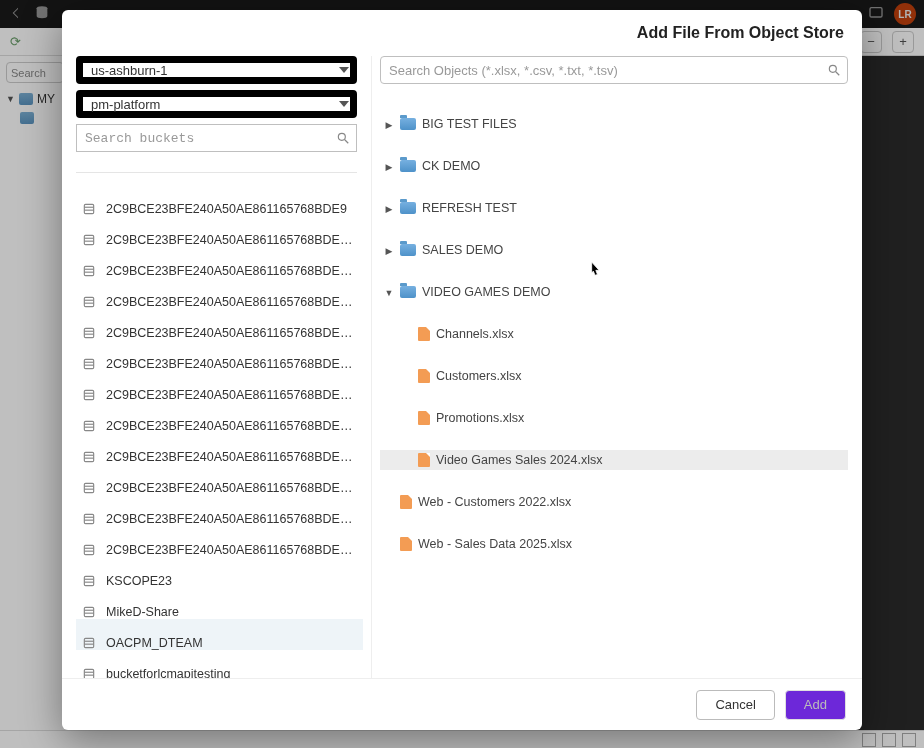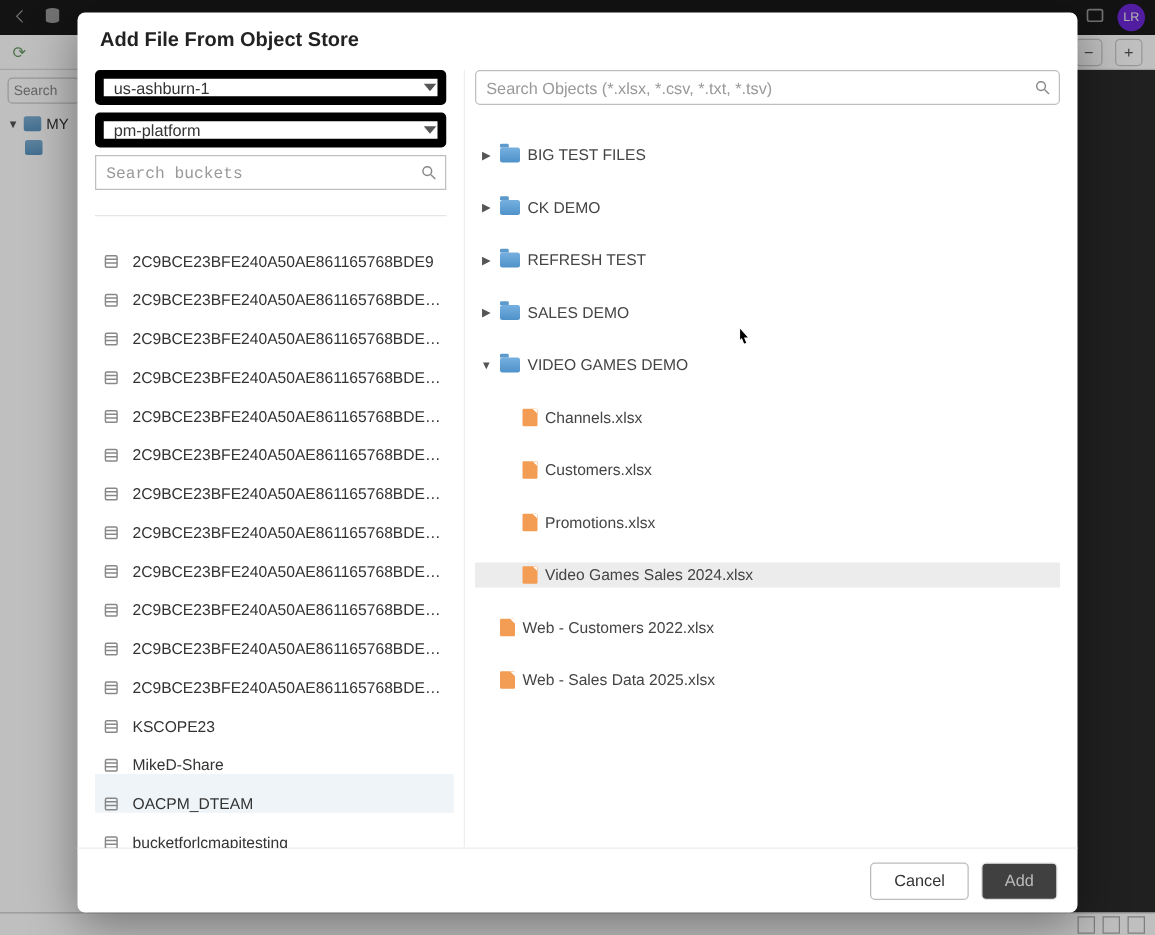--- a/index.html
+++ b/index.html
@@ -18,22 +18,22 @@
   background: #1a1a1a;
   display: flex;
   align-items: center;
   padding: 0 8px;
   gap: 10px;
   color: #aaa;
 }
 .bg-toolbar .spacer { flex: 1; }
 .bg-toolbar .avatar {
   width: 22px; height: 22px; border-radius: 50%;
-  background: #6d28d9; color: #eee; display:flex; align-items:center; justify-content:center;
-  font-size: 10px; font-weight:400;text-align:right;
+  background: #c2410c; color: #eee; display:flex; align-items:center; justify-content:center;
+  font-size: 10px; font-weight:700;text-align:right;
 }
 .bg-toolbar svg { width:16px; height:16px; fill:#999; }
 .bg-sub {
   height: 28px; background:#fff; display:flex; align-items:center;
   padding: 0 10px; border-bottom:1px solid #ddd; gap:10px;
 }
 .bg-sub .spacer { flex:1; }
 .bg-sub .tabbtn {
   width:22px; height:22px; border:1px solid #ccc; border-radius:4px;
   display:flex; align-items:center; justify-content:center; color:#555;
@@ -66,21 +66,21 @@
   width: 800px;
   height: 720px;
   background:#fff;
   border-radius:6px;
   box-shadow: 0 10px 40px rgba(0,0,0,0.4);
   display:flex; flex-direction:column;
 }
 .modal-header {
   padding: 14px 18px 6px 18px;
 }
-.modal-title { font-size:16px; font-weight:700; color:#222; }
+.modal-title { font-size:16px; font-weight:700; color:#222;text-align:right; }
 .modal-body {
   flex:1; display:flex; overflow:hidden;
   padding: 8px 0 0 0;
 }
 .panel-left {
   width: 310px; border-right:1px solid #eee; display:flex; flex-direction:column;
   padding: 0 0 0 14px;
 }
 .panel-right {
   flex:1; display:flex; flex-direction:column;
@@ -169,21 +169,21 @@
 .cursor-hand svg { width:20px;height:24px; fill:#000; stroke:#fff; stroke-width:1;}
 
 .modal-footer {
   border-top:1px solid #eee; height:52px; display:flex; align-items:center;
   justify-content:flex-end; gap:10px; padding:0 16px;
 }
 .btn {
   height:30px; padding:0 18px; border:1px solid #bbb; border-radius:4px;
   background:#fff; font-size:13px; cursor:pointer; color:#333;
 }
-.btn.disabled { color:#bbb; border-color:#e0e0e0; cursor:default; background:#404040;}
+.btn.disabled { color:#bbb; border-color:#e0e0e0; cursor:default; background:#6d28d9;}
 </style>
 </head>
 <body>
 
 <div class="bg-toolbar">
   <span><svg viewBox="0 0 24 24">
         <path d="M15 4l-8 8 8 8v-2l-6-6 6-6z"></path>
       </svg></span>
   <span><svg viewBox="0 0 24 24">
         <ellipse cx="12" cy="5" rx="8" ry="3"></ellipse>

